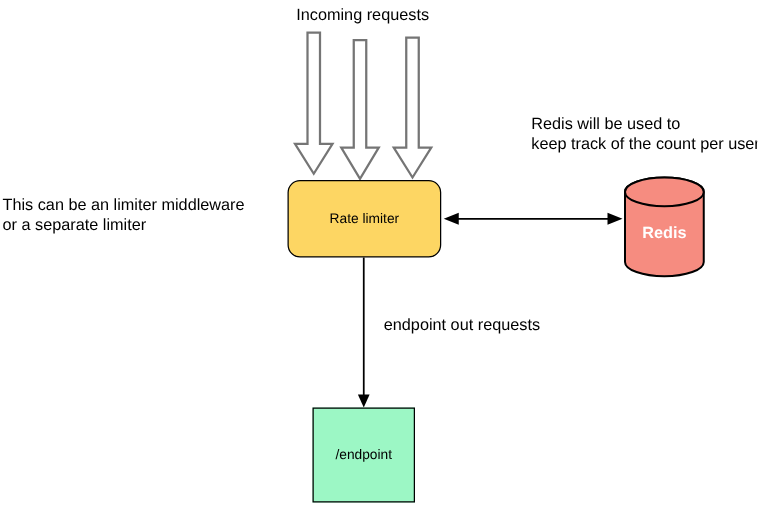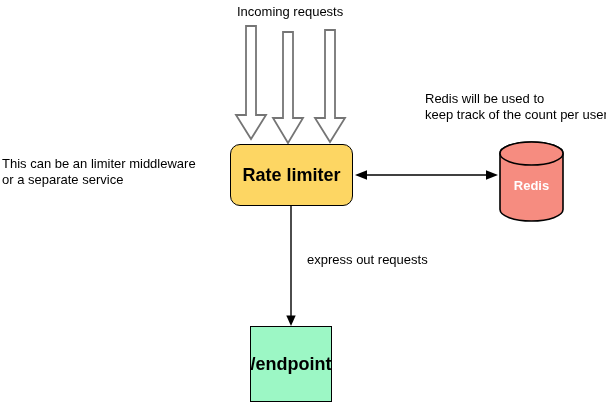--- a/index.html
+++ b/index.html
@@ -19,24 +19,23 @@
     white-space:nowrap;
   }
   .node{
     position:absolute;
     box-sizing:border-box;
     border:1.6px solid #000;
     display:flex;
     flex-direction:column;
     align-items:center;
     justify-content:center;
-    font-size:18px;
+    font-size:11px;
     line-height:16px;
     text-align:center;
-    font-weight:bold;
   }
   .rate-limiter{
     left:230px;top:144px;width:123px;height:62px;
     border-radius:10px;
   }
   .endpoint{
     left:250px;top:326px;width:82px;height:76px;
   }
   .incoming{left:237px;top:4px;}
   .left-note{left:2px;top:156px;}
@@ -77,29 +76,29 @@
       <path d="M 500,153.5 A 31.5,11.5 0 0 1 563,153.5 L 563,209.5 A 31.5,11.5 0 0 1 500,209.5 Z" stroke="#000" stroke-width="1.6" fill="#F68C80"></path>
       <ellipse cx="531.5" cy="153.5" rx="31.5" ry="11.5" stroke="#000" stroke-width="1.6" fill="#F68C80"></ellipse>
       <text class="redis-label" x="531.5" y="190" text-anchor="middle">Redis</text>
     </g>
   </svg>
 
   <div class="label incoming">Incoming requests</div>
 
   <div class="label left-note">
     <div>This can be an limiter middleware</div>
-    <div>or a separate service</div>
+    <div>or a separate limiter</div>
   </div>
 
   <div class="label right-note">
     <div>Redis will be used to</div>
     <div>keep track of the count per user</div>
   </div>
 
-  <div class="label filtered">express out requests</div>
+  <div class="label filtered">endpoint out requests</div>
 
   <div class="node rate-limiter" style="background-color: rgb(253, 214, 99);">
     <div>Rate limiter</div>
   </div>
 
   <div class="node endpoint" style="background-color: rgb(156, 247, 197);">
     <div>/endpoint</div>
   </div>
 
 </div>

